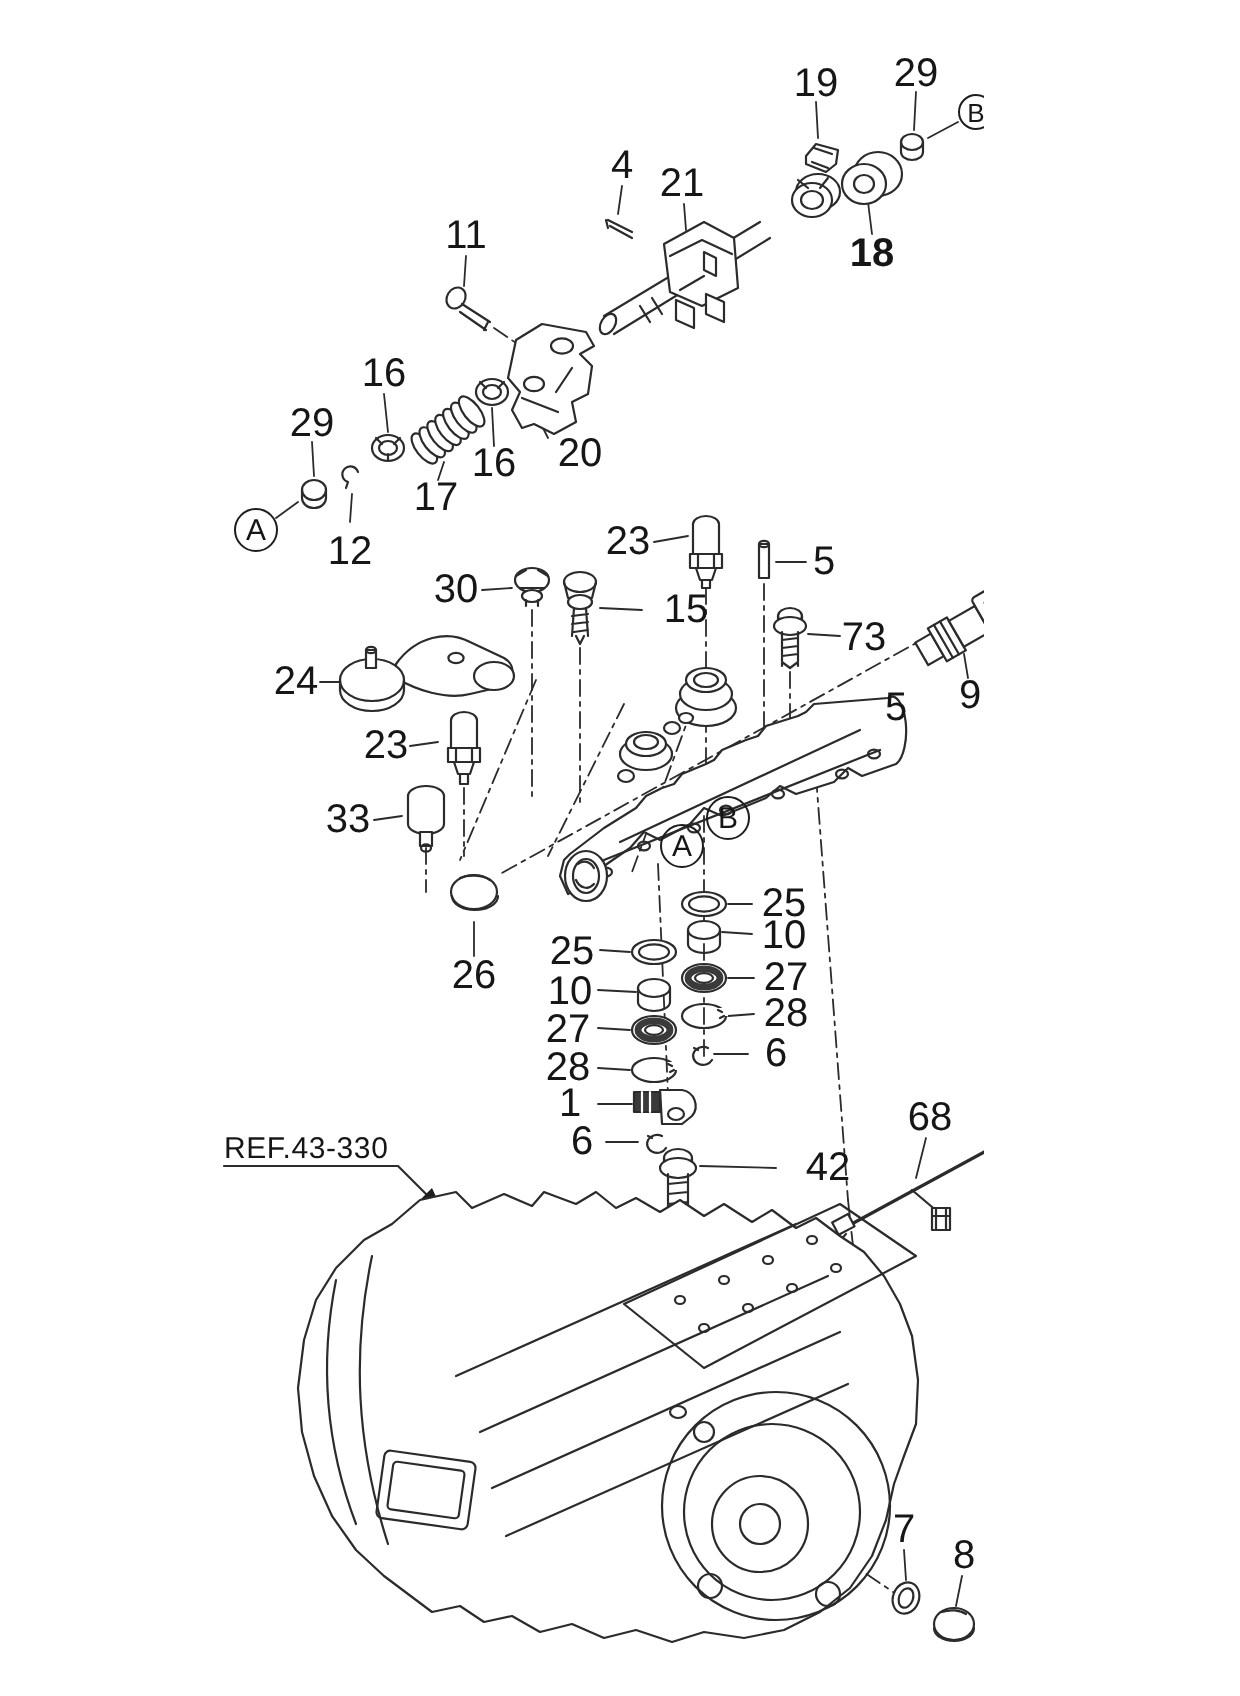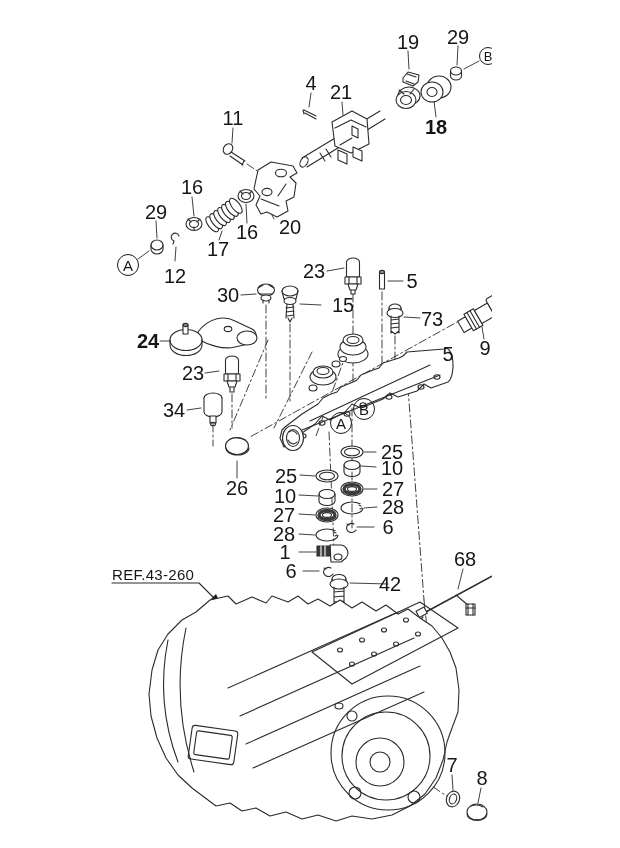--- a/index.html
+++ b/index.html
@@ -357,42 +357,42 @@
       <div class="callout" style="left: 156px; top: 212px;">29</div>
       <div class="callout" style="left: 290px; top: 227px;">20</div>
       <div class="callout" style="left: 247px; top: 232px;">16</div>
       <div class="callout" style="left: 218px; top: 249px;">17</div>
       <div class="callout" style="left: 175px; top: 276px;">12</div>
       <div class="callout" style="left: 314px; top: 271px;">23</div>
       <div class="callout" style="left: 412px; top: 281px;">5</div>
       <div class="callout" style="left: 228px; top: 295px;">30</div>
       <div class="callout" style="left: 332px; top: 305px; margin-left: 11px;">15</div>
       <div class="callout" style="left: 432px; top: 319px;">73</div>
-      <div class="callout" style="left: 148px; top: 341px; font-weight: bold;">24</div>
+      <div class="callout" style="left: 148px; top: 341px;">24</div>
       <div class="callout" style="left: 448px; top: 354px;">5</div>
       <div class="callout" style="left: 485px; top: 348px;">9</div>
       <div class="callout" style="left: 193px; top: 373px;">23</div>
-      <div class="callout" style="left: 174px; top: 410px;">34</div>
+      <div class="callout" style="left: 174px; top: 410px;">33</div>
       <div class="callout" style="left: 237px; top: 488px;">26</div>
       <div class="callout" style="left: 286px; top: 476px;">25</div>
       <div class="callout" style="left: 285px; top: 496px;">10</div>
       <div class="callout" style="left: 284px; top: 515px;">27</div>
       <div class="callout" style="left: 284px; top: 534px;">28</div>
       <div class="callout" style="left: 285px; top: 552px;">1</div>
       <div class="callout" style="left: 291px; top: 571px;">6</div>
       <div class="callout" style="left: 392px; top: 452px;">25</div>
       <div class="callout" style="left: 392px; top: 468px;">10</div>
       <div class="callout" style="left: 393px; top: 489px;">27</div>
       <div class="callout" style="left: 393px; top: 507px;">28</div>
       <div class="callout" style="left: 388px; top: 527px;">6</div>
-      <div class="callout" style="left: 390px; top: 584px;">42</div>
+      <div class="callout" style="left: 414px; top: 584px;">42</div>
       <div class="callout" style="left: 465px; top: 559px;">68</div>
       <div class="callout" style="left: 452px; top: 765px;">7</div>
       <div class="callout" style="left: 482px; top: 778px;">8</div>
       <div class="circled" style="left: 488px; top: 56px; width: 18px; height: 18px; font-size: 13px;">B</div>
       <div class="circled" style="left: 128px; top: 265px; width: 22px; height: 22px; font-size: 15px;">A</div>
       <div class="circled" style="left: 341px; top: 423px; width: 22px; height: 22px; font-size: 15px;">A</div>
       <div class="circled" style="left: 364px; top: 409px; width: 22px; height: 22px; font-size: 15px;">B</div>
     </div>
 
-<div class="ref" style="left:112px;top:566px;">REF.43-260</div>
+<div class="ref" style="left:112px;top:566px;">REF.43-330</div>
 
 </div>
 
 </body></html>

